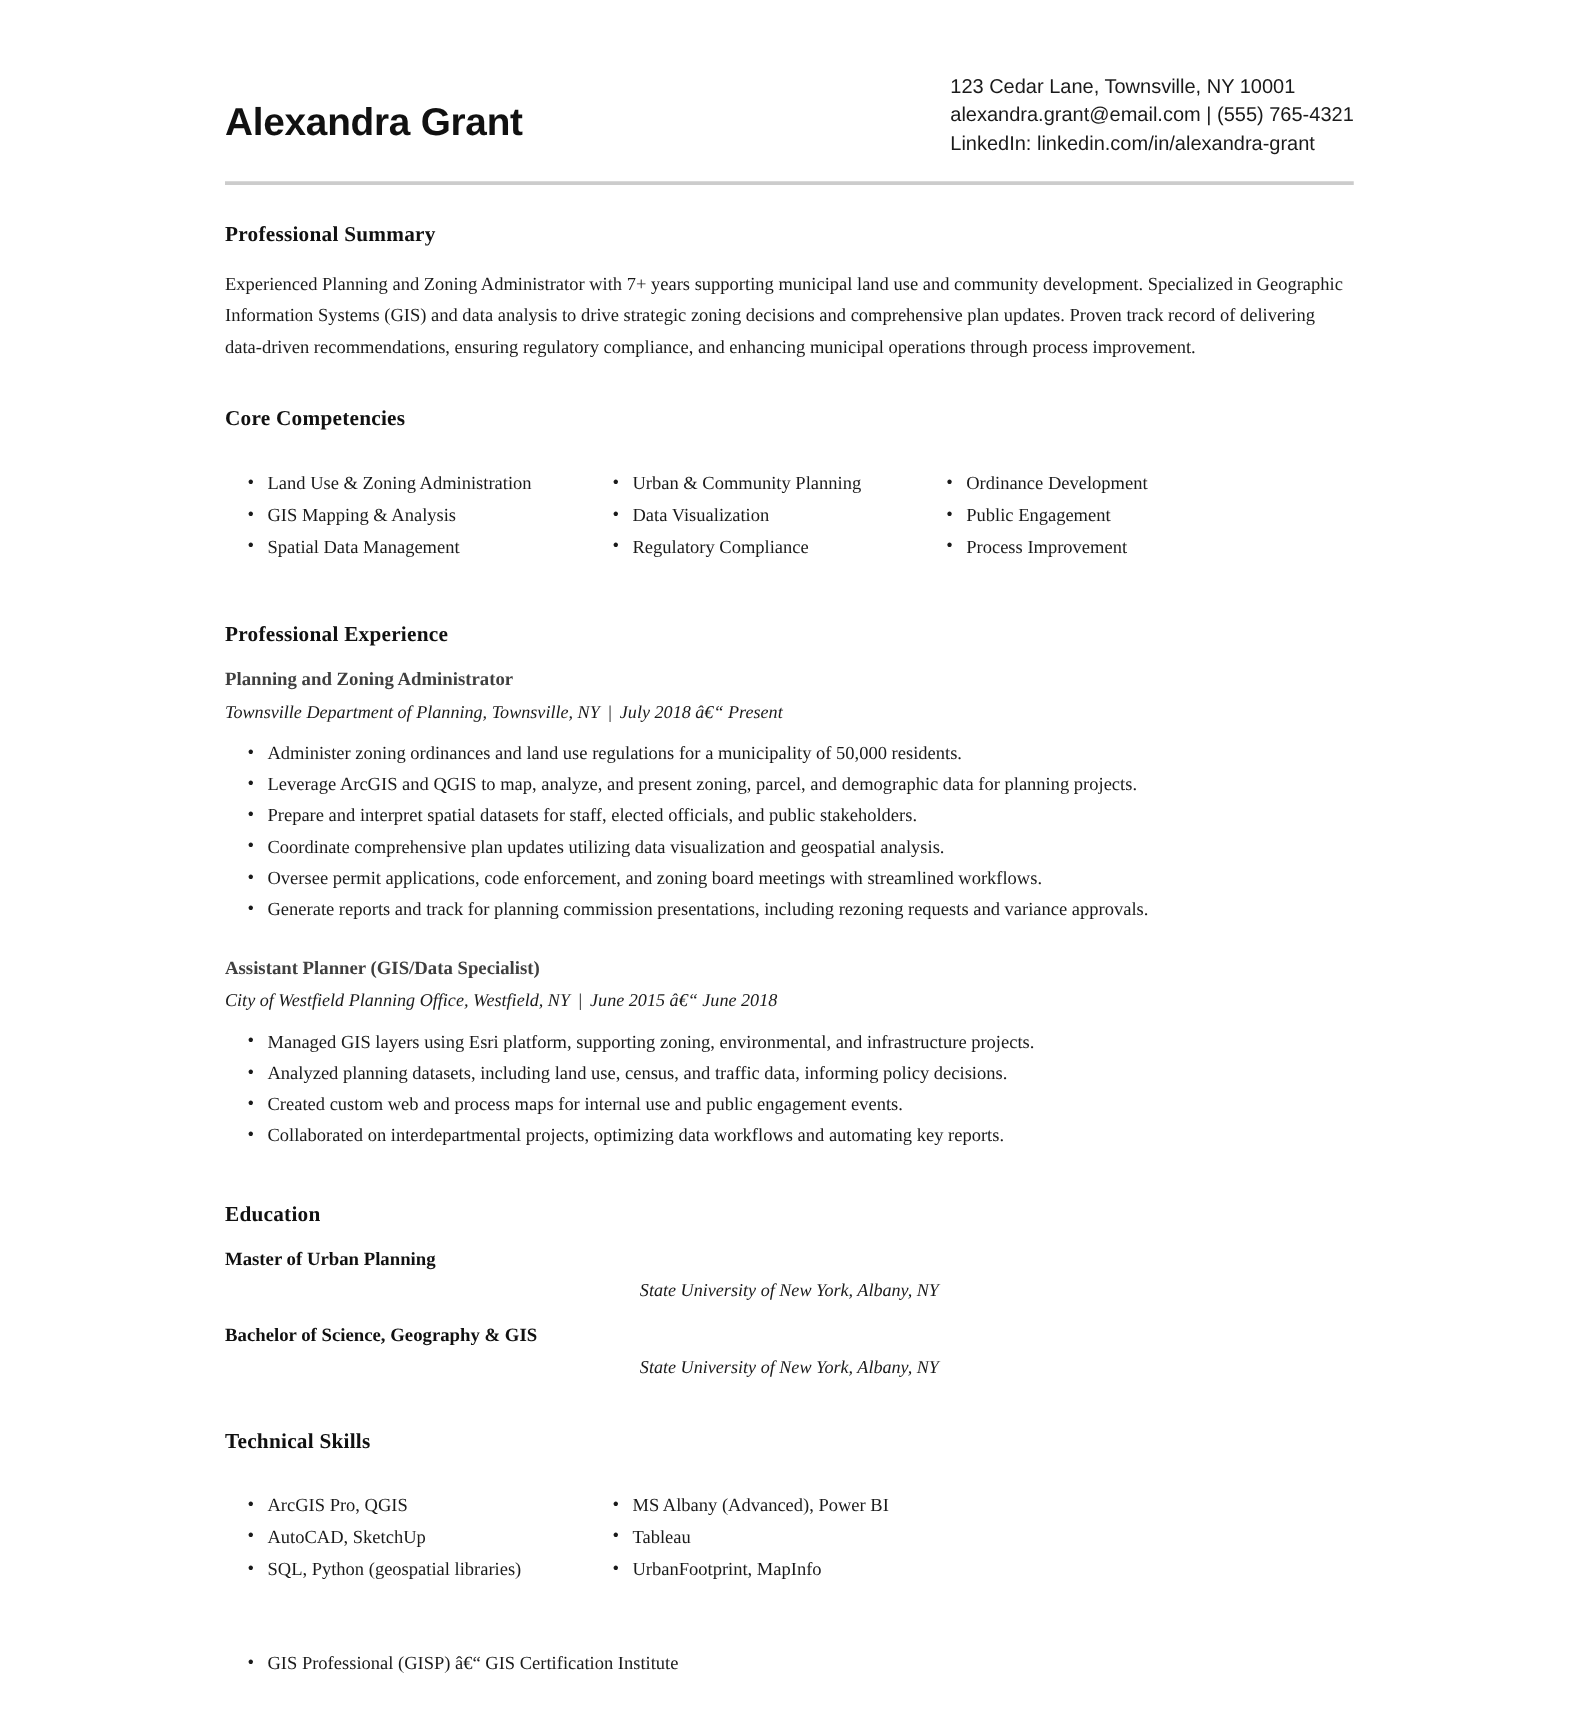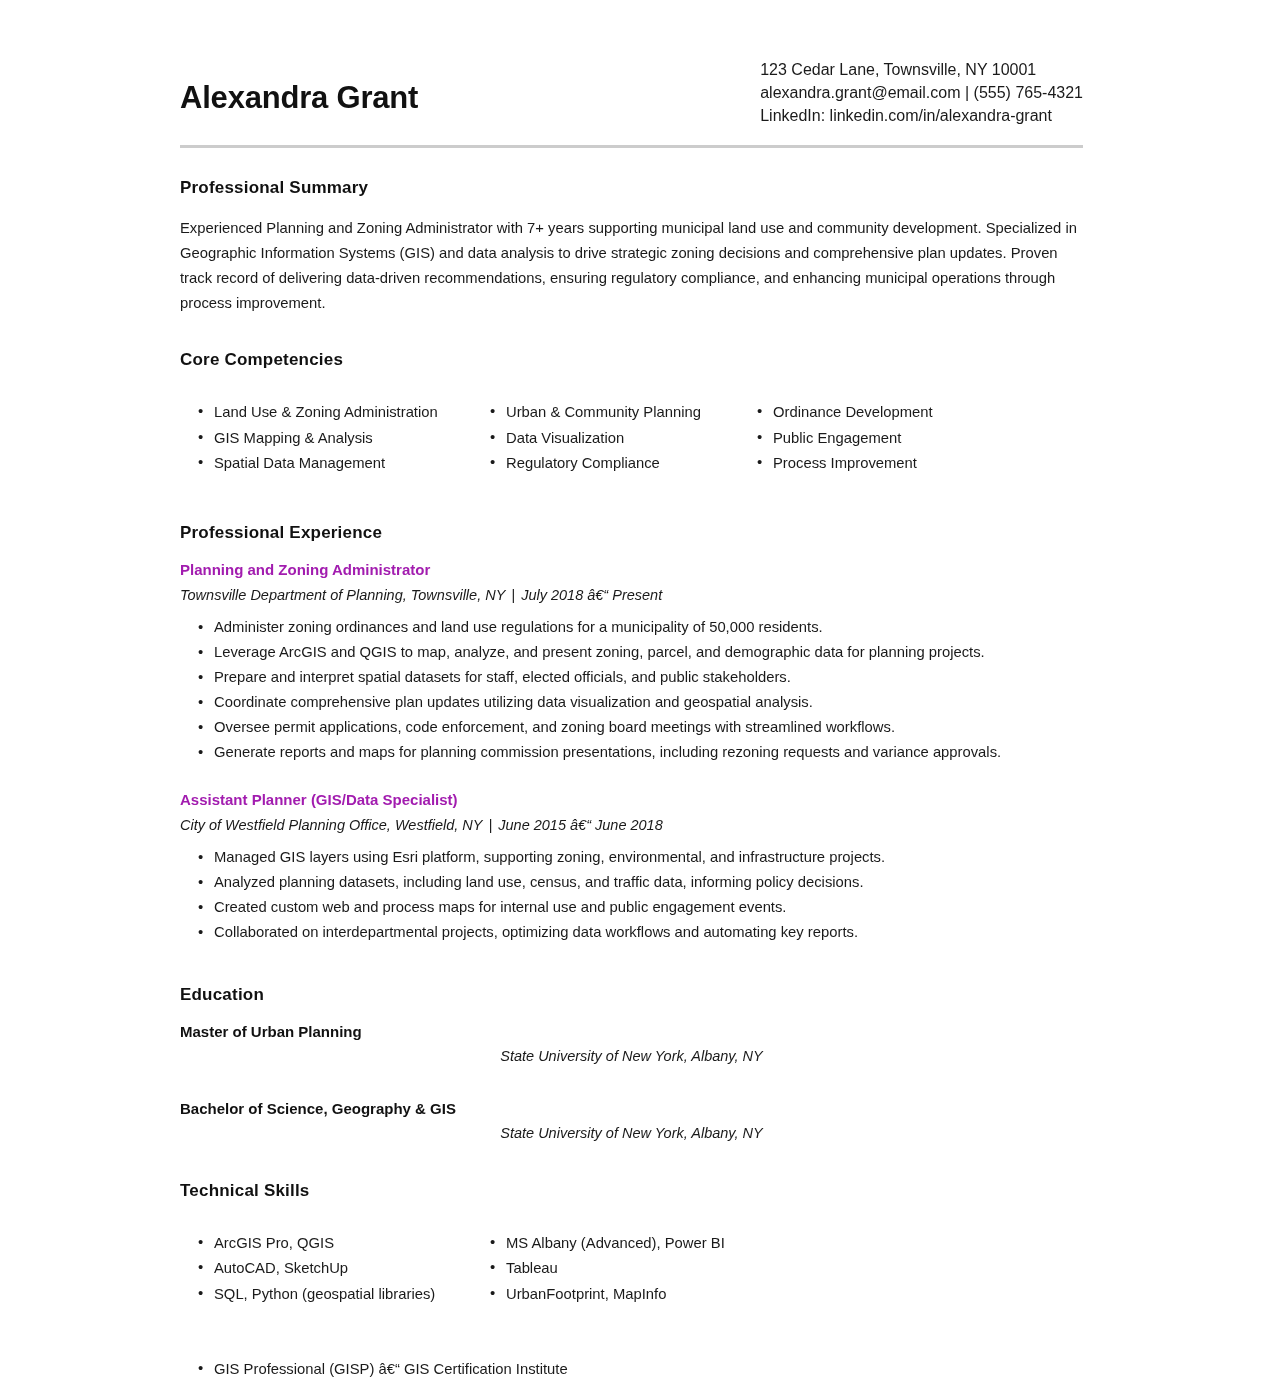--- a/index.html
+++ b/index.html
@@ -50,21 +50,21 @@
   .contact div { white-space: nowrap; }
 
   .rule {
     border: none;
     border-top: 3px solid #cccccc;
     margin: 18px 0 0 0;
     width: 903px;
   }
 
   
-  .section { margin-top: 30px; }
+  .section { margin-top: 30px; font-family: Liberation Serif, serif; }
   .section-title {
     font-size: 17px;
     font-weight: bold;
     letter-spacing: 0.2px;
     color: #111111;
     margin: 0 0 18px 0;
   }
 
   .summary {
     font-size: 14.8px;
@@ -112,34 +112,34 @@
   .grid-2 ul.bullets li {
     margin-bottom: 1px;
   }
 
   
   .job { margin-bottom: 26px; }
   .job:last-child { margin-bottom: 0; }
   .job-title {
     font-size: 15px;
     font-weight: bold;
-    color: #a21caf;
+    color: #404040;
     margin: 0 0 9px 0;
   }
   .job-meta {
     font-size: 14.5px;
     font-style: italic;
     color: #1a1a1a;
     margin: 0 0 11px 0;
   }
   .job-meta .sep { padding: 0 6px; font-style: italic; }
   .job .bullets li { line-height: 25px; }
 
   
-  .edu-item { margin-bottom: 36px; }
+  .edu-item { margin-bottom: 19px; }
   .edu-item:last-child { margin-bottom: 0; }
   .edu-degree {
     font-size: 15px;
     font-weight: bold;
     color: #111111;
     margin: 0 0 8px 0;
   }
   .edu-school {
     font-size: 14.5px;
     font-style: italic;
@@ -203,21 +203,21 @@
         <div class="job-title">Planning and Zoning Administrator</div>
         <div class="job-meta">
           <span>Townsville Department of Planning, Townsville, NY</span><span class="sep">|</span><span>July 2018 â€“ Present</span>
         </div>
         <ul class="bullets">
           <li>Administer zoning ordinances and land use regulations for a municipality of 50,000 residents.</li>
           <li>Leverage ArcGIS and QGIS to map, analyze, and present zoning, parcel, and demographic data for planning projects.</li>
           <li>Prepare and interpret spatial datasets for staff, elected officials, and public stakeholders.</li>
           <li>Coordinate comprehensive plan updates utilizing data visualization and geospatial analysis.</li>
           <li>Oversee permit applications, code enforcement, and zoning board meetings with streamlined workflows.</li>
-          <li>Generate reports and maps for planning commission presentations, including rezoning requests and variance approvals.</li>
+          <li>Generate reports and track for planning commission presentations, including rezoning requests and variance approvals.</li>
         </ul>
       </div>
 
       <div class="job">
         <div class="job-title">Assistant Planner (GIS/Data Specialist)</div>
         <div class="job-meta">
           <span>City of Westfield Planning Office, Westfield, NY</span><span class="sep">|</span><span>June 2015 â€“ June 2018</span>
         </div>
         <ul class="bullets">
           <li>Managed GIS layers using Esri platform, supporting zoning, environmental, and infrastructure projects.</li>

